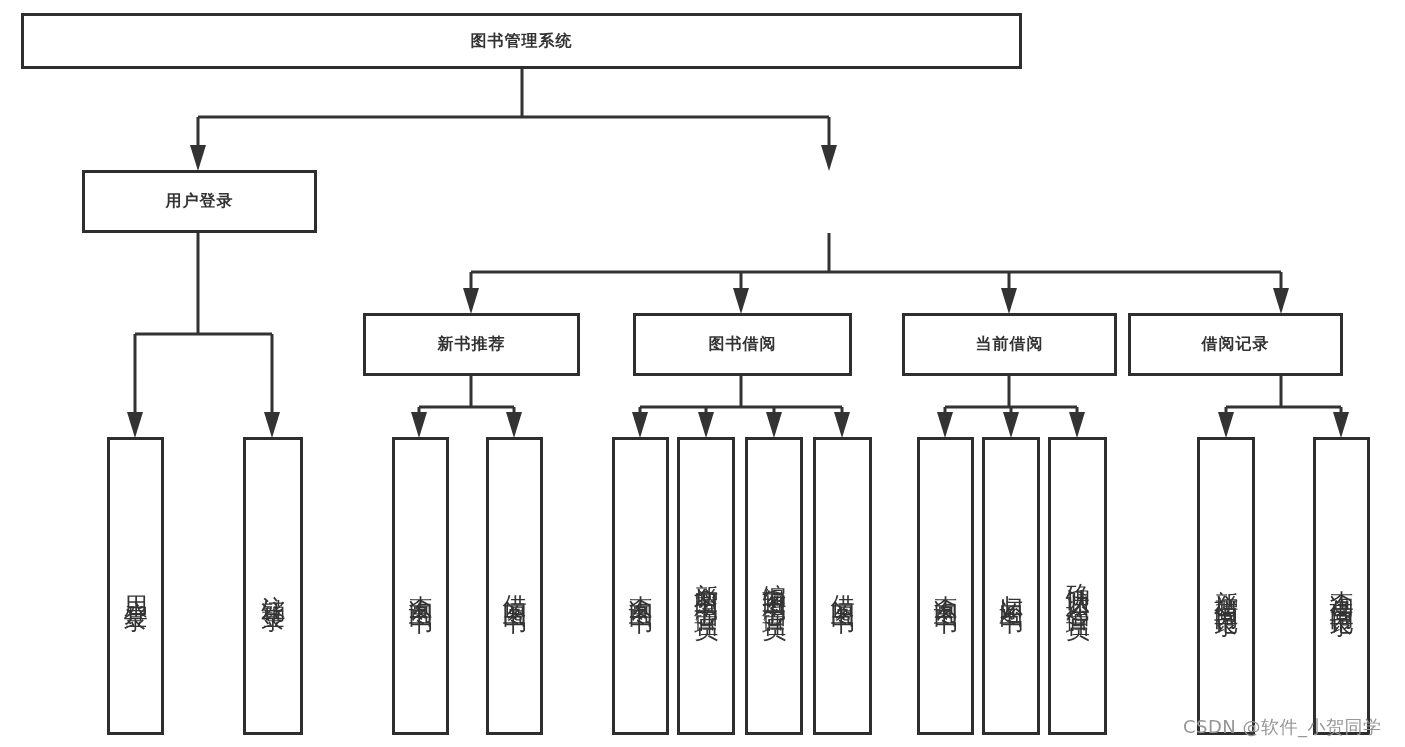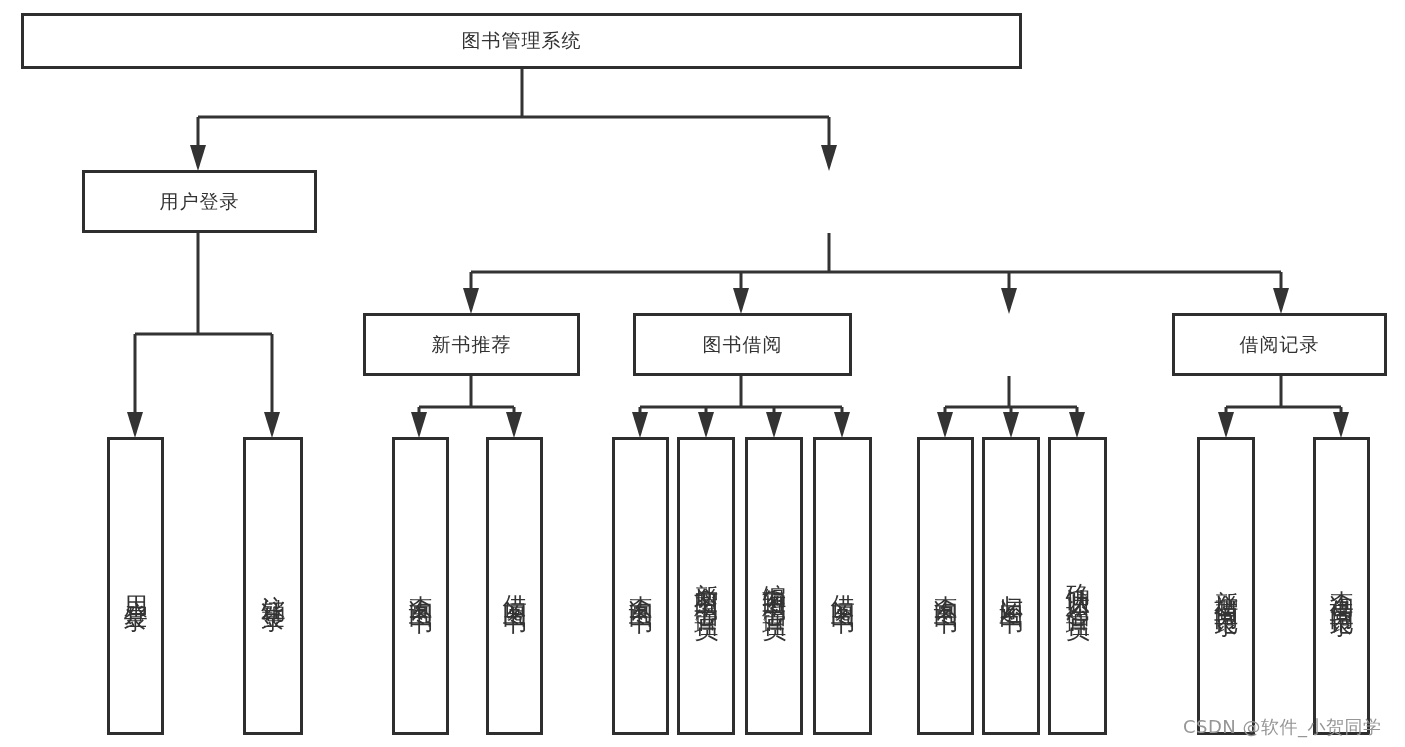--- a/index.html
+++ b/index.html
@@ -35,23 +35,24 @@
     box-sizing: border-box;
     background: #ffffff;
     border: 3px solid var(--border, #2e2e2e);
     color: var(--text, #333333);
     display: flex;
     align-items: center;
     justify-content: center;
     text-align: center;
   }
   .h-node {
-    font-size: 19px;
+    font-size: 16px;
     letter-spacing: 1px;
     white-space: nowrap;
+    font-weight: bold;
   }
   .leaf {
     writing-mode: vertical-rl;
     text-orientation: mixed;
     font-size: 24px;
     letter-spacing: 5px;
     line-height: 1.1;
   }
   #watermark {
     position: absolute;
@@ -93,21 +94,22 @@
         <polygon points="1333,412 1349,412 1341,438" class="arrowhead"></polygon>
       </g>
   </svg>
 
   <div class="node h-node" style="left:21px;top:13px;width:1001px;height:56px">图书管理系统</div>
 
   <div class="node h-node" style="left:82px;top:170px;width:235px;height:63px">用户登录</div>
 
   <div class="node h-node" style="left:363px;top:313px;width:217px;height:63px">新书推荐</div>
   <div class="node h-node" style="left:633px;top:313px;width:219px;height:63px">图书借阅</div>
-  <div class="node h-node" style="left:1172px;top:313px;width:215px;height:63px">借阅记录</div>
+  <div class="node h-node" style="left:902px;top:313px;width:215px;height:63px">当前借阅</div>
+  <div class="node h-node" style="left:1128px;top:313px;width:215px;height:63px">借阅记录</div>
 
   <div class="node leaf" style="left:107px;top:437px;width:57px;height:298px">用户登录</div>
   <div class="node leaf" style="left:243px;top:437px;width:60px;height:298px">注销登录</div>
 
   <div class="node leaf" style="left:392px;top:437px;width:57px;height:298px">查询图书</div>
   <div class="node leaf" style="left:486px;top:437px;width:57px;height:298px">借阅图书</div>
 
   <div class="node leaf" style="left:612px;top:437px;width:57px;height:298px">查询图书</div>
   <div class="node leaf" style="left:677px;top:437px;width:58px;height:298px">新增图书（管理员）</div>
   <div class="node leaf" style="left:745px;top:437px;width:58px;height:298px">编辑图书（管理员）</div>

